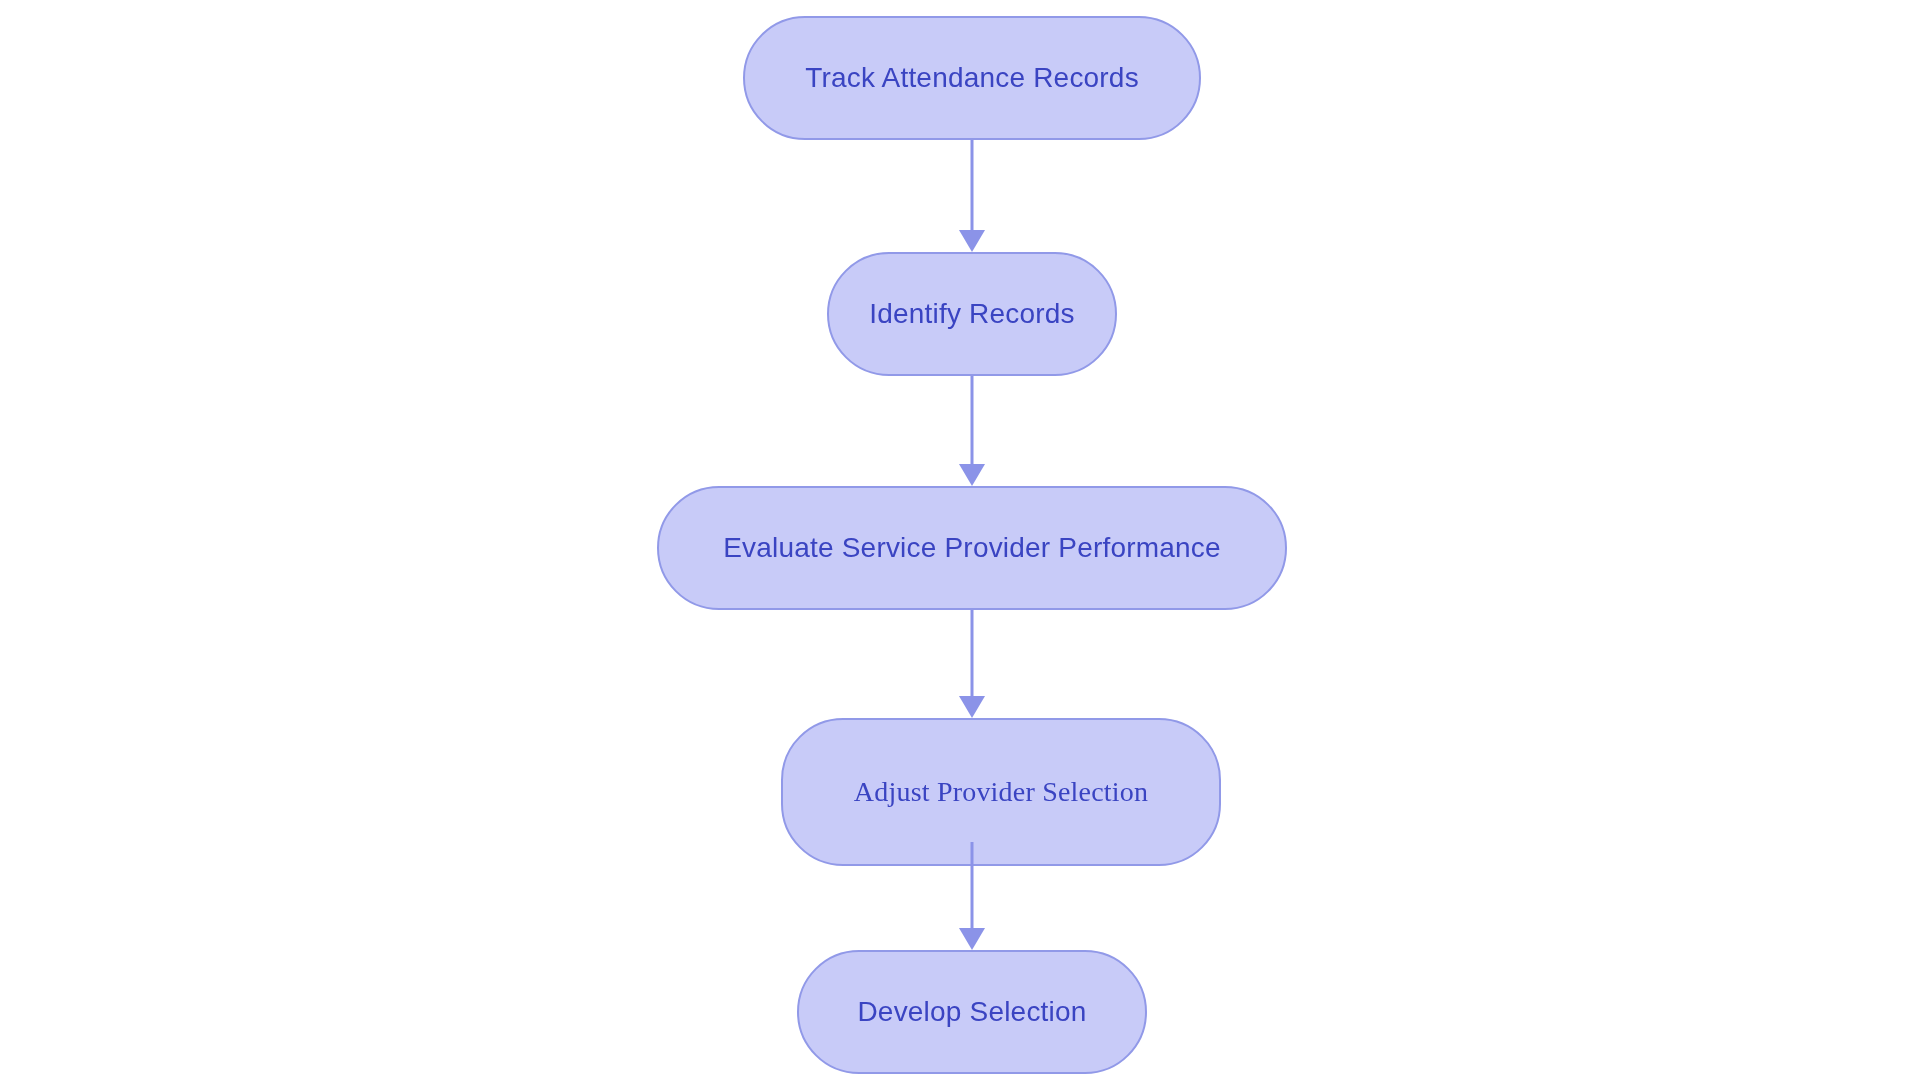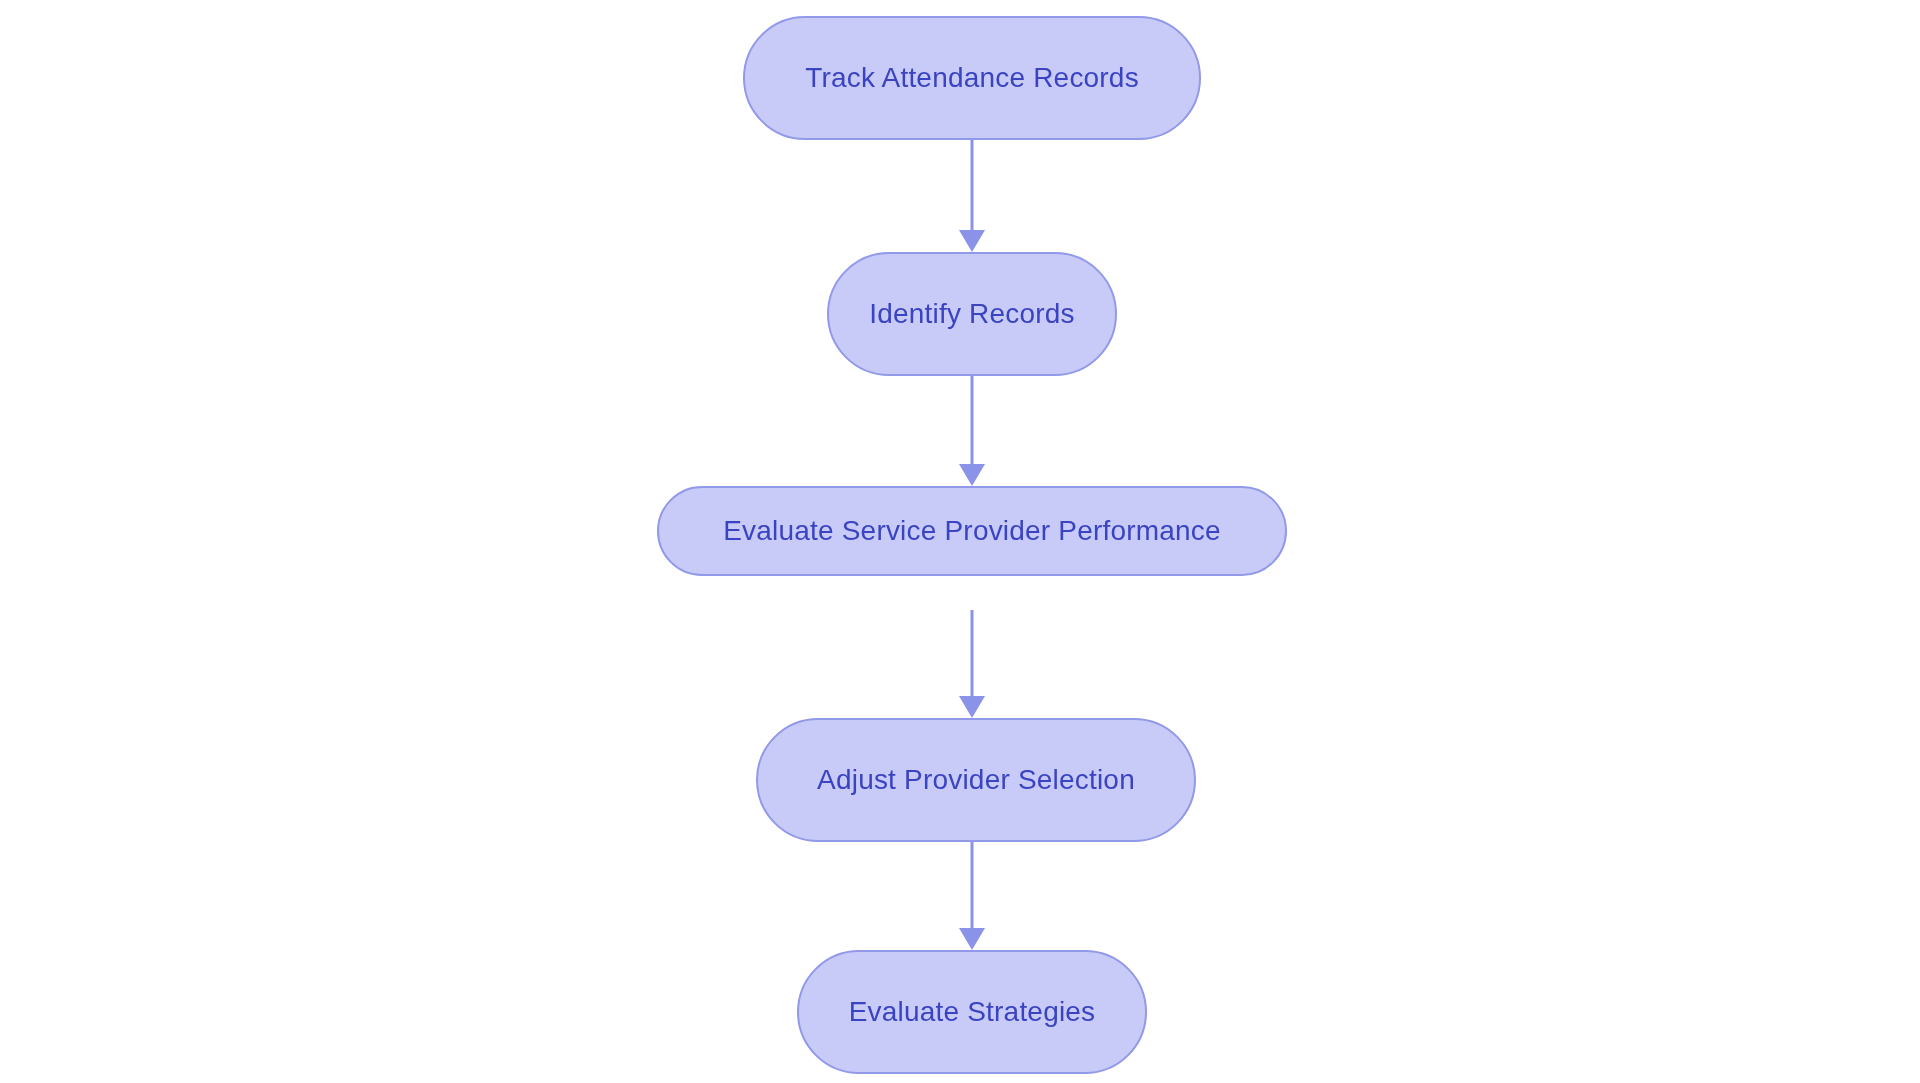--- a/index.html
+++ b/index.html
@@ -28,22 +28,22 @@
   }
   .node-label {
     color: var(--text, #3a44c2);
     font-size: 28px;
     font-weight: 400;
     letter-spacing: 0.2px;
     white-space: nowrap;
   }
   .node-1 { left: 731px; top: 16px;  width: 458px; height: 124px; }
   .node-2 { left: 815px; top: 252px; width: 290px; height: 124px; }
-  .node-3 { left: 645px; top: 486px; width: 630px; height: 90px; }
-  .node-4 { left: 744px; top: 718px; width: 440px; height: 124px; }
+  .node-3 { left: 645px; top: 486px; width: 630px; height: 124px; }
+  .node-4 { left: 769px; top: 718px; width: 440px; height: 148px; font-family: Liberation Serif, serif; }
   .node-5 { left: 785px; top: 950px; width: 350px; height: 124px; }
 
   .arrow {
     position: absolute;
     left: 947px;
     width: 26px;
   }
   .arrow-1 { top: 140px; height: 112px; }
   .arrow-2 { top: 376px; height: 110px; }
   .arrow-3 { top: 610px; height: 108px; }
@@ -104,16 +104,16 @@
   <div class="node node-4">
     <span class="node-label">Adjust Provider Selection</span>
   </div>
 
   <div class="arrow arrow-4">
     <div class="arrow-line"></div>
     <div class="arrow-head"></div>
   </div>
 
   <div class="node node-5">
-    <span class="node-label">Evaluate Strategies</span>
+    <span class="node-label">Develop Selection</span>
   </div>
 
 </div>
 
 </body></html>

